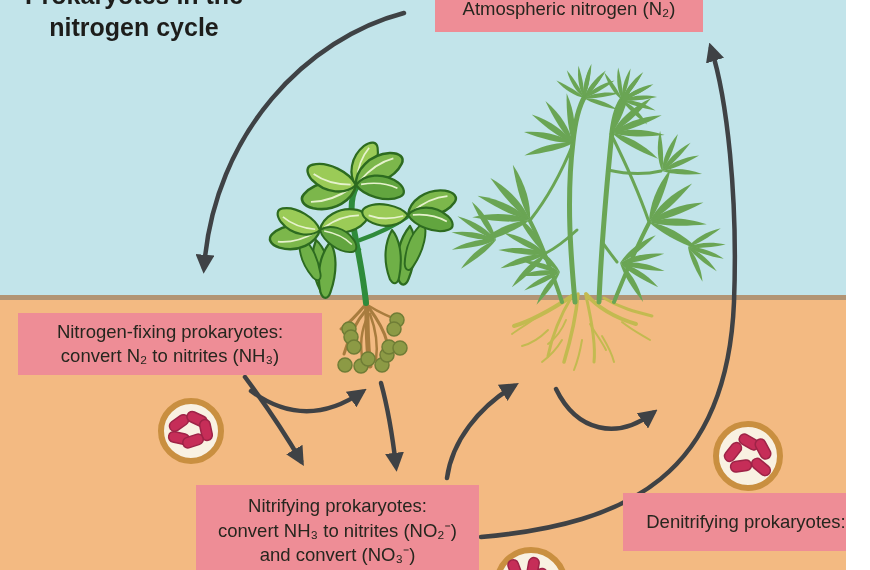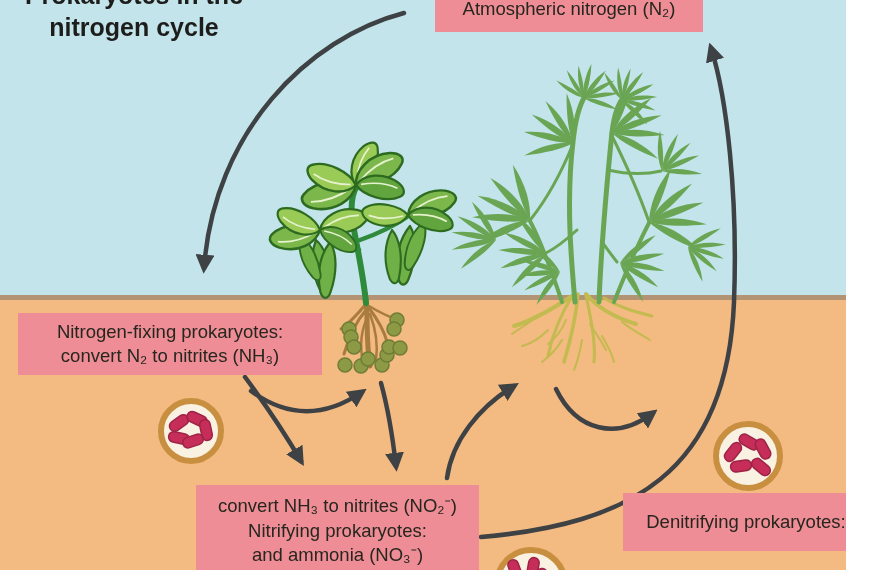--- a/index.html
+++ b/index.html
@@ -197,22 +197,22 @@
   <div class="pbox" style="left:435px;top:-14px;width:268px;height:46px;">
     <div>Atmospheric nitrogen (N₂)</div>
   </div>
 
   <div class="pbox" style="left:18px;top:313px;width:304px;height:62px;">
     <div>Nitrogen-fixing prokaryotes:</div>
     <div>convert N₂ to nitrites (NH₃)</div>
   </div>
 
   <div class="pbox" style="left:196px;top:485px;width:283px;height:92px;">
+    <div>Nitrifying prokaryotes:</div>
     <div>convert NH₃ to nitrites (NO₂⁻)</div>
-    <div>Nitrifying prokaryotes:</div>
-    <div>and ammonia (NO₃⁻)</div>
+    <div>and convert (NO₃⁻)</div>
   </div>
 
   <div class="pbox" style="left:623px;top:493px;width:246px;height:58px;">
     <div>Denitrifying prokaryotes:</div>
   </div>
 
 </div>
 
 </body></html>

